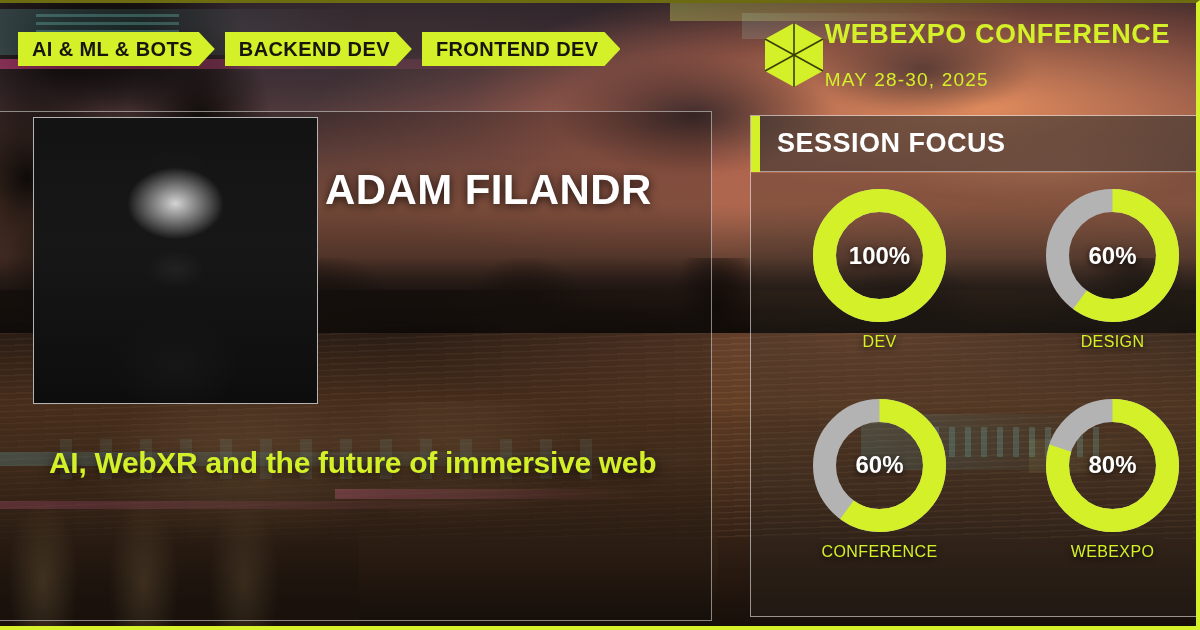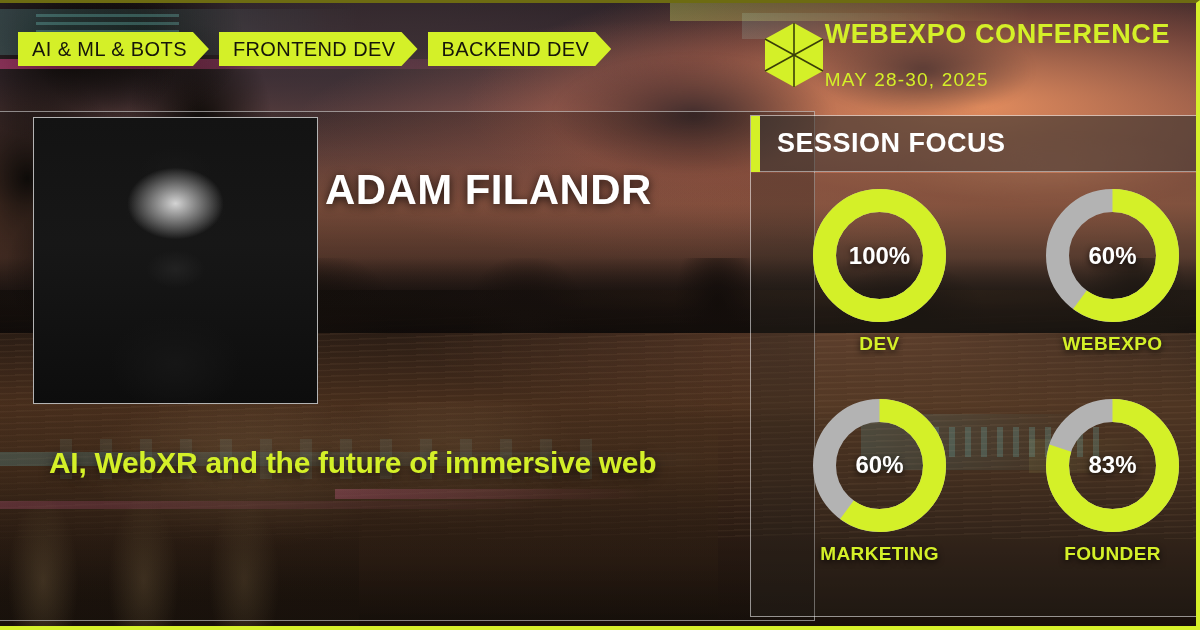--- a/index.html
+++ b/index.html
@@ -107,21 +107,21 @@
 
   
   .header {
     position:absolute; left:0; top:0; width:100%; height:92px; z-index:20;
   }
   .tags { position:absolute; left:18px; top:29px; display:flex; gap:10px; }
   .tag {
     position:relative;
     background:#d4f028;
     color:#16160a;
-    font-weight:normal;
+    font-weight:bold;
     font-size:20px;
     letter-spacing:.4px;
     line-height:34px;
     height:34px;
     padding:0 22px 0 14px;
     white-space:nowrap;
     clip-path:polygon(0 0, calc(100% - 16px) 0, 100% 50%, calc(100% - 16px) 100%, 0 100%);
   }
 
   .brand { position:absolute; right:26px; top:18px; display:flex; align-items:center; }
@@ -129,21 +129,21 @@
   .brand-text { line-height:1; }
   .brand-title {
     color:#d4f028; font-weight:bold; font-size:27px; letter-spacing:.6px; white-space:nowrap;
   }
   .brand-date {
     color:#d4f028; font-size:19px; letter-spacing:1.2px; margin-top:22px; white-space:nowrap;
   }
 
   
   .speaker-card {
-    position:absolute; left:0; top:108px; width:815px; height:510px;
+    position:absolute; left:0; top:108px; width:712px; height:510px;
     border:1px solid rgba(230,230,230,.55);
     border-left:none;
     background:linear-gradient(180deg, rgba(20,16,16,.28) 0%, rgba(18,14,12,.30) 100%);
     z-index:15;
   }
   .photo-frame {
     position:absolute; left:33px; top:5px; width:285px; height:287px;
     border:1px solid rgba(235,235,235,.75);
     overflow:hidden;
     background:#111;
@@ -211,21 +211,21 @@
     position:relative; width:137px; height:137px;
   }
   .donut svg { display:block; transform:rotate(-90deg); }
   .donut-value {
     position:absolute; inset:0; display:flex; align-items:center; justify-content:center;
     color:#ffffff; font-weight:bold; font-size:24px;
     text-shadow:0 2px 6px rgba(0,0,0,.8);
   }
   .metric-label {
     margin-top:9px;
-    color:#d4f028; font-weight:bold; font-size:19px; letter-spacing:.4px;
+    color:#d4f028; font-weight:normal; font-size:16px; letter-spacing:.4px;
     text-shadow:0 2px 6px rgba(0,0,0,.8);
   }
 </style>
 </head>
 <body>
 
 <div id="canvas">
 
   <div class="bg">
     <div class="bg-sky"></div>
@@ -246,22 +246,22 @@
     <div class="glitch g8"></div>
     <div class="glitch g9"></div>
     <div class="glitch g10"></div>
     <div class="glitch g11"></div>
     <div class="glitch g12"></div>
   </div>
 
   <div class="header">
     <div class="tags">
       <div class="tag">AI &amp; ML &amp; BOTS</div>
+      <div class="tag">BACKEND DEV</div>
       <div class="tag">FRONTEND DEV</div>
-      <div class="tag">BACKEND DEV</div>
     </div>
 
     <div class="brand">
       <svg class="brand-logo" viewBox="0 0 62 66">
         <polygon points="31,1 60,17 60,49 31,65 2,49 2,17" fill="#d4f028"></polygon>
         <g stroke="#3a3f08" stroke-width="1.6">
           <line x1="31" y1="1" x2="31" y2="65"></line>
           <line x1="2" y1="17" x2="60" y2="49"></line>
           <line x1="60" y1="17" x2="2" y2="49"></line>
         </g>
@@ -299,38 +299,38 @@
           <div class="metric-label">DEV</div>
         </div>
         <div class="metric">
           <div class="donut">
             <svg viewBox="0 0 137 137" width="137" height="137">
               <circle cx="68.5" cy="68.5" r="55" fill="none" stroke="#b3b3b3" stroke-width="23"></circle>
               <circle cx="68.5" cy="68.5" r="55" fill="none" stroke="#d4f028" stroke-width="23" stroke-dasharray="207.34511513692635 138.2300767579509"></circle>
             </svg>
             <div class="donut-value">60%</div>
           </div>
-          <div class="metric-label">WEBEXPO</div>
+          <div class="metric-label">DESIGN</div>
         </div>
         <div class="metric">
           <div class="donut">
             <svg viewBox="0 0 137 137" width="137" height="137">
               <circle cx="68.5" cy="68.5" r="55" fill="none" stroke="#b3b3b3" stroke-width="23"></circle>
               <circle cx="68.5" cy="68.5" r="55" fill="none" stroke="#d4f028" stroke-width="23" stroke-dasharray="207.34511513692635 138.2300767579509"></circle>
             </svg>
             <div class="donut-value">60%</div>
           </div>
-          <div class="metric-label">MARKETING</div>
+          <div class="metric-label">CONFERENCE</div>
         </div>
         <div class="metric">
           <div class="donut">
             <svg viewBox="0 0 137 137" width="137" height="137">
               <circle cx="68.5" cy="68.5" r="55" fill="none" stroke="#b3b3b3" stroke-width="23"></circle>
               <circle cx="68.5" cy="68.5" r="55" fill="none" stroke="#d4f028" stroke-width="23" stroke-dasharray="276.4601535159018 69.11503837897544"></circle>
             </svg>
-            <div class="donut-value">83%</div>
+            <div class="donut-value">80%</div>
           </div>
-          <div class="metric-label">FOUNDER</div>
+          <div class="metric-label">WEBEXPO</div>
         </div>
       </div>
   </div>
 
 </div>
 
 </body></html>

